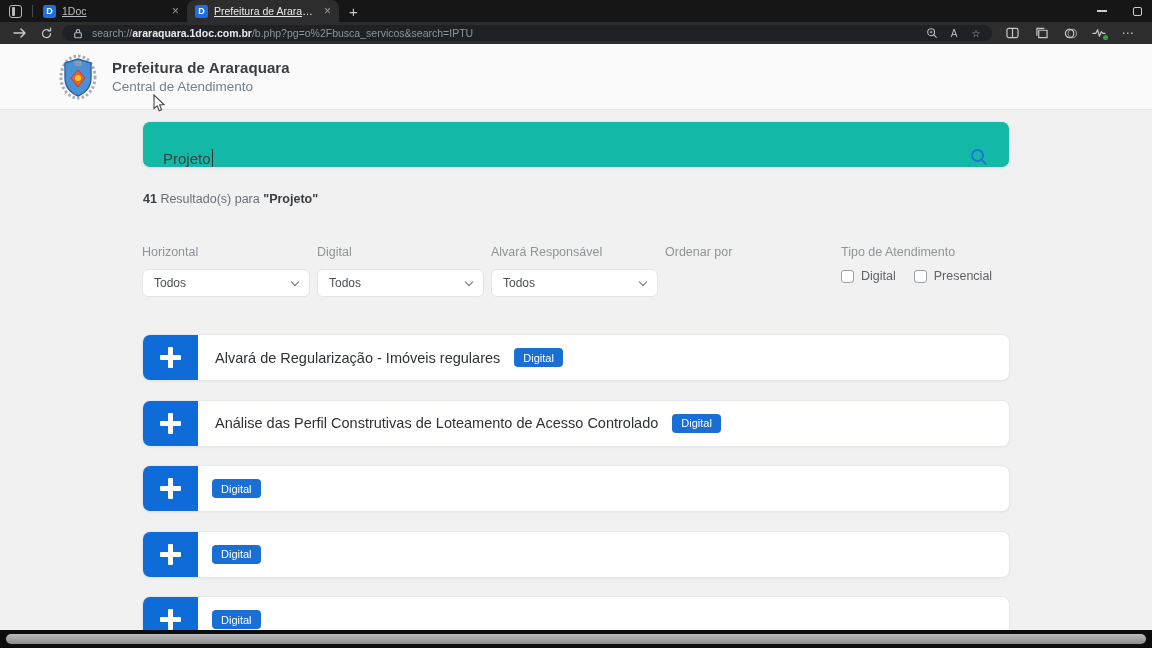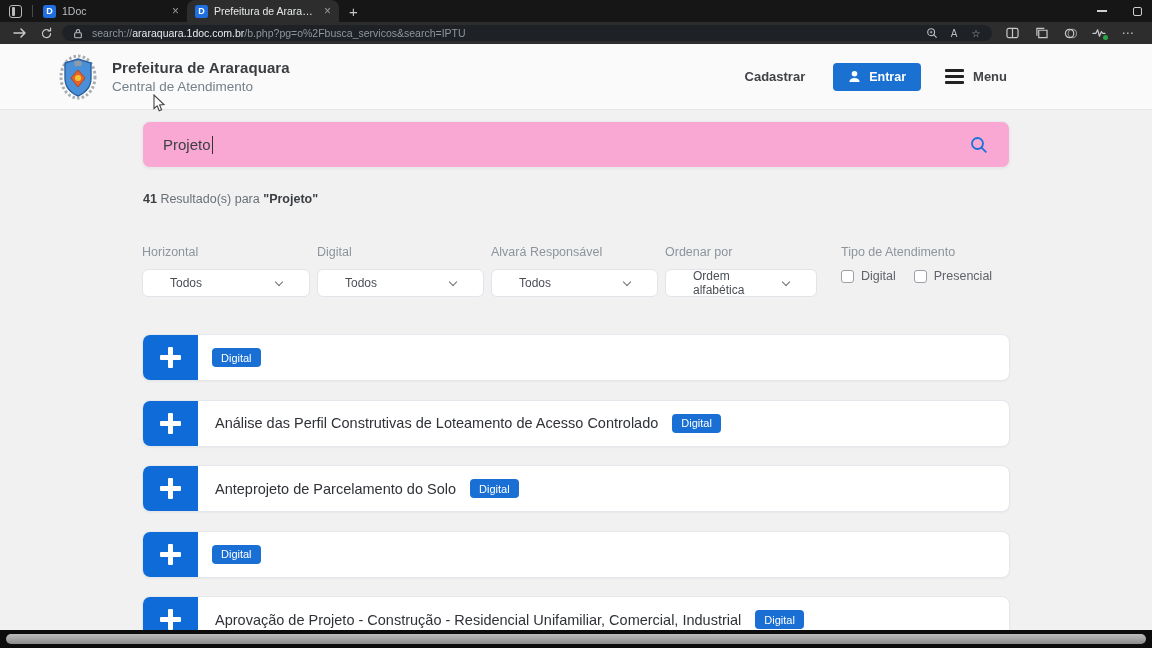--- a/index.html
+++ b/index.html
@@ -17,38 +17,38 @@
   .ws-icon { width:13px; height:13px; border:1.5px solid #b9b9b9; border-radius:3px; margin:0 10px 0 9px; position:relative; }
   .ws-icon::after { content:""; position:absolute; left:2px; top:1px; bottom:1px; width:3px; background:#b9b9b9; border-radius:1px; }
   .tab-divider { width:1px; height:12px; background:#4a4a4a; margin-right:2px; }
   .tab {
     height:22px; width:152px; display:flex; align-items:center; gap:6px;
     padding:0 8px; color:#b9bcc0; font-size:10.5px; cursor:default;
   }
   .tab.active { background:#2d2d2d; border-radius:8px 8px 0 0; color:#e6e8ea; }
   .favicon { width:13px; height:13px; border-radius:2.5px; background:#1f6fe0; color:#fff;
     font-size:9px; font-weight:bold; display:flex; align-items:center; justify-content:center; flex:0 0 auto; }
-  .tab-title { white-space:nowrap; overflow:hidden; text-overflow:ellipsis; flex:1; }
+  .tab-title { white-space:nowrap; overflow:hidden; text-overflow:ellipsis; flex:1;text-decoration:underline; }
   .tab-close { font-size:12px; color:#9a9da1; line-height:1; flex:0 0 auto; }
   .newtab { color:#c7c9cc; font-size:15px; margin-left:10px; font-weight:300; }
   .win-controls { position:absolute; right:10px; top:0; height:22px; display:flex; align-items:center; gap:26px; }
   .win-min { width:10px; height:1.5px; background:#cfcfcf; }
   .win-restore { width:9px; height:9px; border:1.2px solid #cfcfcf; border-radius:2px; }
 
   .toolbar {
     position:absolute; top:22px; left:0; width:1152px; height:22px;
     background:#2d2d2d; display:flex; align-items:center; z-index:50; padding:0 10px;
   }
   .nav-ic { width:20px; height:16px; display:flex; align-items:center; justify-content:center; margin-right:6px; }
   .urlpill {
     height:16px; width:930px; background:#1e2226; border-radius:8px;
     display:flex; align-items:center; padding:0 8px; gap:6px;
   }
   .url-text { font-size:10.5px; color:#8f959b; white-space:nowrap; overflow:hidden; flex:1; }
-  .url-text b { color:#e8eaec; font-weight:normal; }
+  .url-text b { color:#e8eaec; font-weight:bold; }
   .pill-ic { display:flex; align-items:center; justify-content:center; width:16px; height:14px; flex:0 0 auto; color:#b9bcc0; font-size:10px; }
   .tb-right { display:flex; align-items:center; gap:13px; margin-left:12px; color:#c5c8cb; }
   .tb-ic { width:16px; height:14px; display:flex; align-items:center; justify-content:center; position:relative; font-size:11px; }
   .green-dot { position:absolute; right:-1px; bottom:0; width:5px; height:5px; border-radius:50%; background:#2aa745; }
   .ellipsis-ic { font-size:12px; letter-spacing:1px; color:#c5c8cb; }
 
   
   .site-header {
     position:absolute; top:44px; left:0; width:1152px; height:66px;
     background:#fafafa; border-bottom:1px solid #e7e7e7;
@@ -68,41 +68,41 @@
     font-family:"Liberation Sans",sans-serif;
   }
   .menu-wrap { display:flex; align-items:center; gap:9px; margin-left:24px; cursor:pointer; }
   .hamburger { width:19px; display:flex; flex-direction:column; gap:3.5px; }
   .hamburger span { height:2.5px; background:#222; border-radius:1px; }
   .menu-label { font-size:13px; font-weight:bold; color:#3f4347; }
 
   
   .search-box {
     position:absolute; left:142px; top:121px; width:868px; height:47px;
-    background:#f9a8d4; border:1px solid #e8eaed; border-radius:8px;
+    background:#14b8a6; border:1px solid #e8eaed; border-radius:8px;
     box-shadow:0 1px 3px rgba(0,0,0,.05);
-    display:flex; align-items:center; padding:0 20px; z-index:5;
+    display:flex; align-items:flex-end; padding:0 20px; z-index:5;
   }
   .search-value { font-size:15px; color:#3c4043; }
   .caret { display:inline-block; width:1px; height:18px; background:#333; margin-left:1px; vertical-align:middle; animation:none; }
   .search-spacer { flex:1; }
 
   
   .results-line { position:absolute; left:143px; top:192px; font-size:12.5px; color:#6a7076; z-index:5; }
   .results-line b { color:#3a3d40; }
 
   
   .filters { position:absolute; left:142px; top:245px; width:868px; display:flex; z-index:5; }
   .fcol { margin-right:7px; }
   .fcol.c1 { width:168px; } .fcol.c2 { width:167px; } .fcol.c3 { width:167px; } .fcol.c4 { width:152px; margin-right:24px; }
   .flabel { font-size:12.5px; color:#8d949c; margin-bottom:10px; }
   .fselect {
     height:28px; background:#fff; border:1px solid #e1e4e8; border-radius:6px;
     display:flex; align-items:center; justify-content:space-between;
-    padding:0 27px; cursor:pointer;
+    padding:0 11px; cursor:pointer;
   }
   .fvalue { font-size:12px; color:#4a4f55; }
   .chev { width:6px; height:6px; border-right:1.5px solid #6b7178; border-bottom:1.5px solid #6b7178; transform:rotate(45deg); margin-top:-3px; }
   .checks { display:flex; gap:18px; margin-top:8px; }
   .check-item { display:flex; align-items:center; gap:7px; cursor:pointer; }
   .cbox { width:13px; height:13px; border:1.5px solid #9aa0a6; border-radius:3px; background:#fff; }
   .clabel { font-size:12.5px; color:#5f6368; }
 
   
   .cards { position:absolute; left:142px; top:334px; width:868px; z-index:5; }
@@ -219,38 +219,20 @@
       <path d="M20 5 L33 9 V24 C33 34 27 39 20 42 C13 39 7 34 7 24 V9 Z" fill="#4a90d9" stroke="#2c5f9e" stroke-width="1.4"></path>
       <rect x="16.5" y="7" width="7" height="5" fill="#8f9aa4"></rect>
       <path d="M20 16 L27 24 L20 33 L13 24 Z" fill="#e8632c" stroke="#b5441a" stroke-width="1"></path>
       <circle cx="20" cy="24" r="3" fill="#f4c430"></circle>
     </svg>
     <div class="org-block">
       <div class="org-name">Prefeitura de Araraquara</div>
       <div class="org-sub">Central de Atendimento</div>
     </div>
   </div>
-  <div class="header-right">
-    <span class="link-cadastrar">Cadastrar</span>
-    <button class="btn-entrar">
-      <svg width="13" height="13" viewBox="0 0 14 14">
-          <circle cx="7" cy="4" r="3" fill="#fff"></circle>
-          <path d="M1.5 13 a5.5 4.5 0 0 1 11 0 z" fill="#fff"></path>
-        </svg>
-      <span>Entrar</span>
-    </button>
-    <div class="menu-wrap">
-      <div class="hamburger">
-          <span></span>
-          <span></span>
-          <span></span>
-        </div>
-      <span class="menu-label">Menu</span>
-    </div>
-  </div>
 </div>
 
 <div class="search-box">
   <span class="search-value">Projeto</span>
     <span class="caret"></span>
   <span class="search-spacer"></span>
   <svg width="20" height="20" viewBox="0 0 20 20">
     <circle cx="8.5" cy="8.5" r="5.5" stroke="#1b72d9" stroke-width="1.8" fill="none"></circle>
     <path d="M12.8 12.8 l4 4" stroke="#1b72d9" stroke-width="1.8" stroke-linecap="round"></path>
   </svg>
@@ -275,24 +257,20 @@
   </div>
   <div class="fcol c3">
     <div class="flabel">Alvará Responsável</div>
     <div class="fselect">
       <span class="fvalue">Todos</span>
       <span class="chev"></span>
     </div>
   </div>
   <div class="fcol c4">
     <div class="flabel">Ordenar por</div>
-    <div class="fselect">
-      <span class="fvalue">Ordem alfabética</span>
-      <span class="chev"></span>
-    </div>
   </div>
   <div class="fcol">
     <div class="flabel">Tipo de Atendimento</div>
     <div class="checks">
       <div class="check-item">
         <span class="cbox"></span>
         <span class="clabel">Digital</span>
       </div>
       <div class="check-item">
         <span class="cbox"></span>
@@ -300,47 +278,46 @@
       </div>
     </div>
   </div>
 </div>
 
 <div class="cards">
   <div class="card">
     <div class="plus-tile">
         <div class="plus-cross"></div>
       </div>
+    <span class="card-title">Alvará de Regularização - Imóveis regulares</span>
     <span class="badge">Digital</span>
   </div>
   <div class="card">
     <div class="plus-tile">
         <div class="plus-cross"></div>
       </div>
     <span class="card-title">Análise das Perfil Construtivas de Loteamento de Acesso Controlado</span>
     <span class="badge">Digital</span>
   </div>
   <div class="card">
     <div class="plus-tile">
         <div class="plus-cross"></div>
       </div>
-    <span class="card-title">Anteprojeto de Parcelamento do Solo</span>
-    <span class="badge">Digital</span>
-  </div>
-  <div class="card">
-    <div class="plus-tile">
-        <div class="plus-cross"></div>
-      </div>
-    <span class="badge">Digital</span>
-  </div>
-  <div class="card">
-    <div class="plus-tile">
-        <div class="plus-cross"></div>
-      </div>
-    <span class="card-title">Aprovação de Projeto - Construção - Residencial Unifamiliar, Comercial, Industrial</span>
+    <span class="badge">Digital</span>
+  </div>
+  <div class="card">
+    <div class="plus-tile">
+        <div class="plus-cross"></div>
+      </div>
+    <span class="badge">Digital</span>
+  </div>
+  <div class="card">
+    <div class="plus-tile">
+        <div class="plus-cross"></div>
+      </div>
     <span class="badge">Digital</span>
   </div>
 </div>
 
 <div class="bottom-strip">
   <div class="scroll-thumb"></div>
 </div>
 
 <svg class="mouse-cursor" width="13" height="19" viewBox="0 0 13 19">
   <path d="M1 1 L1 14.5 L4.2 11.8 L6.2 16.8 L8.6 15.8 L6.6 11 L11 10.6 Z" fill="#fff" stroke="#444" stroke-width="1.1"></path>

